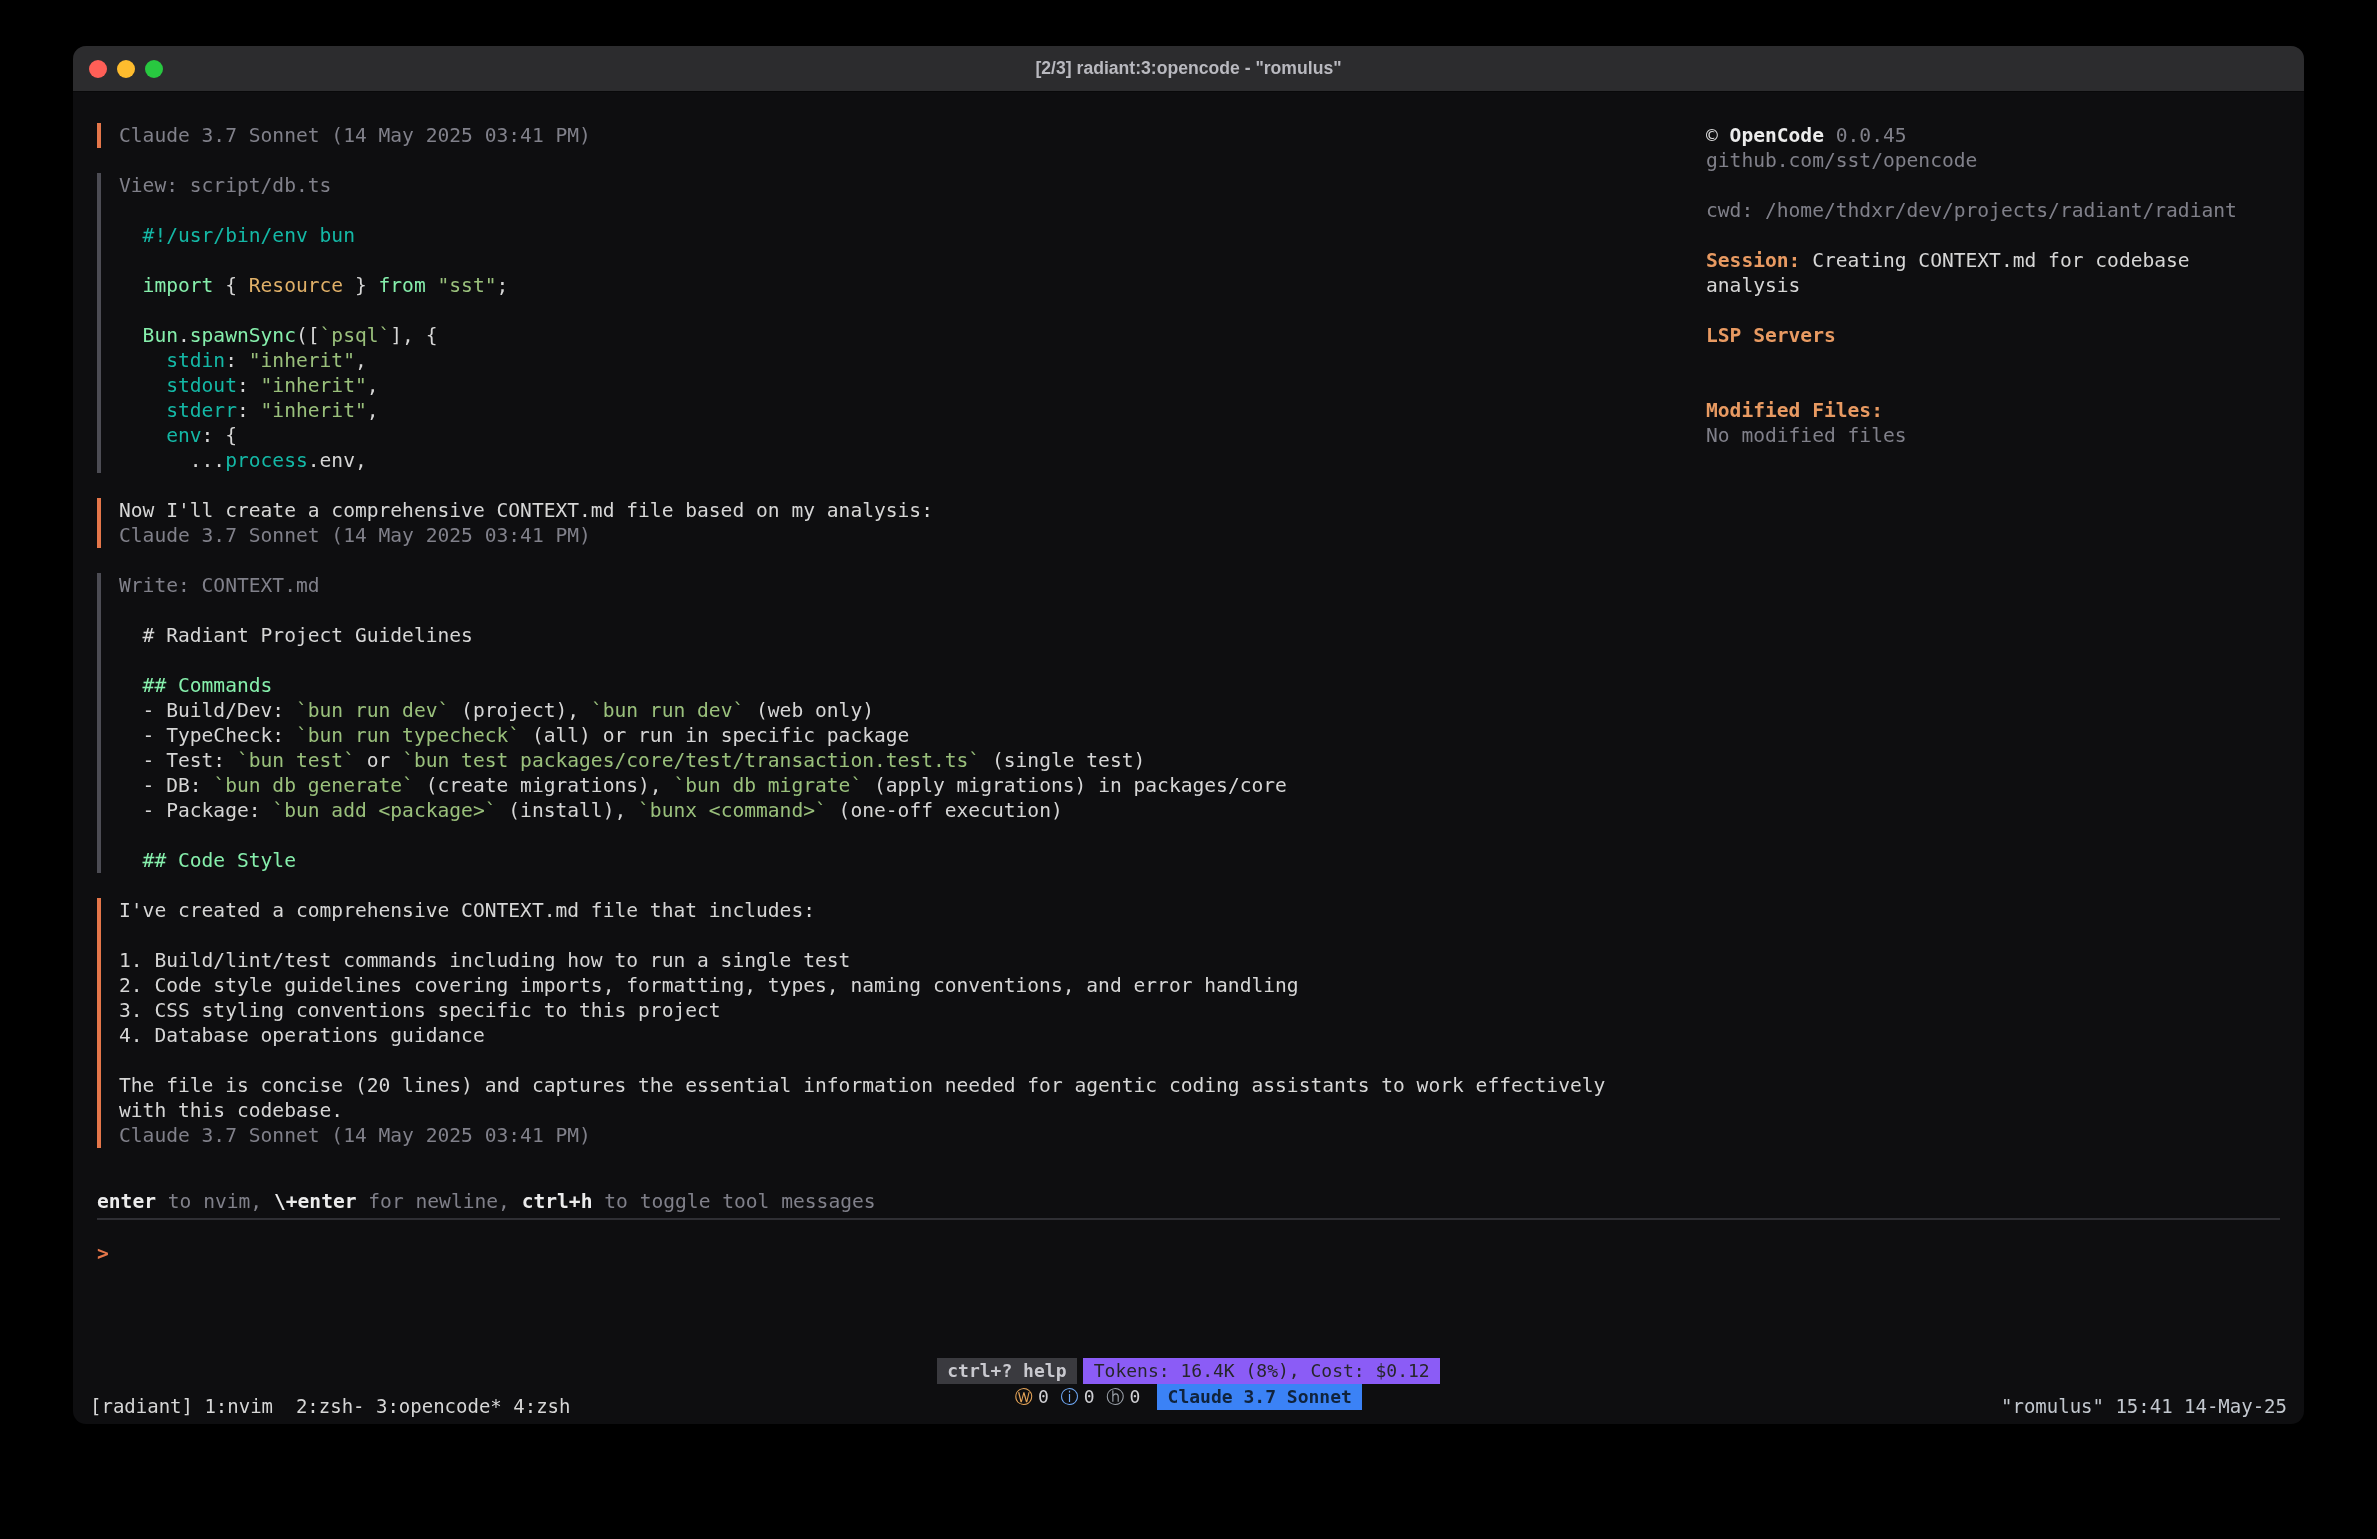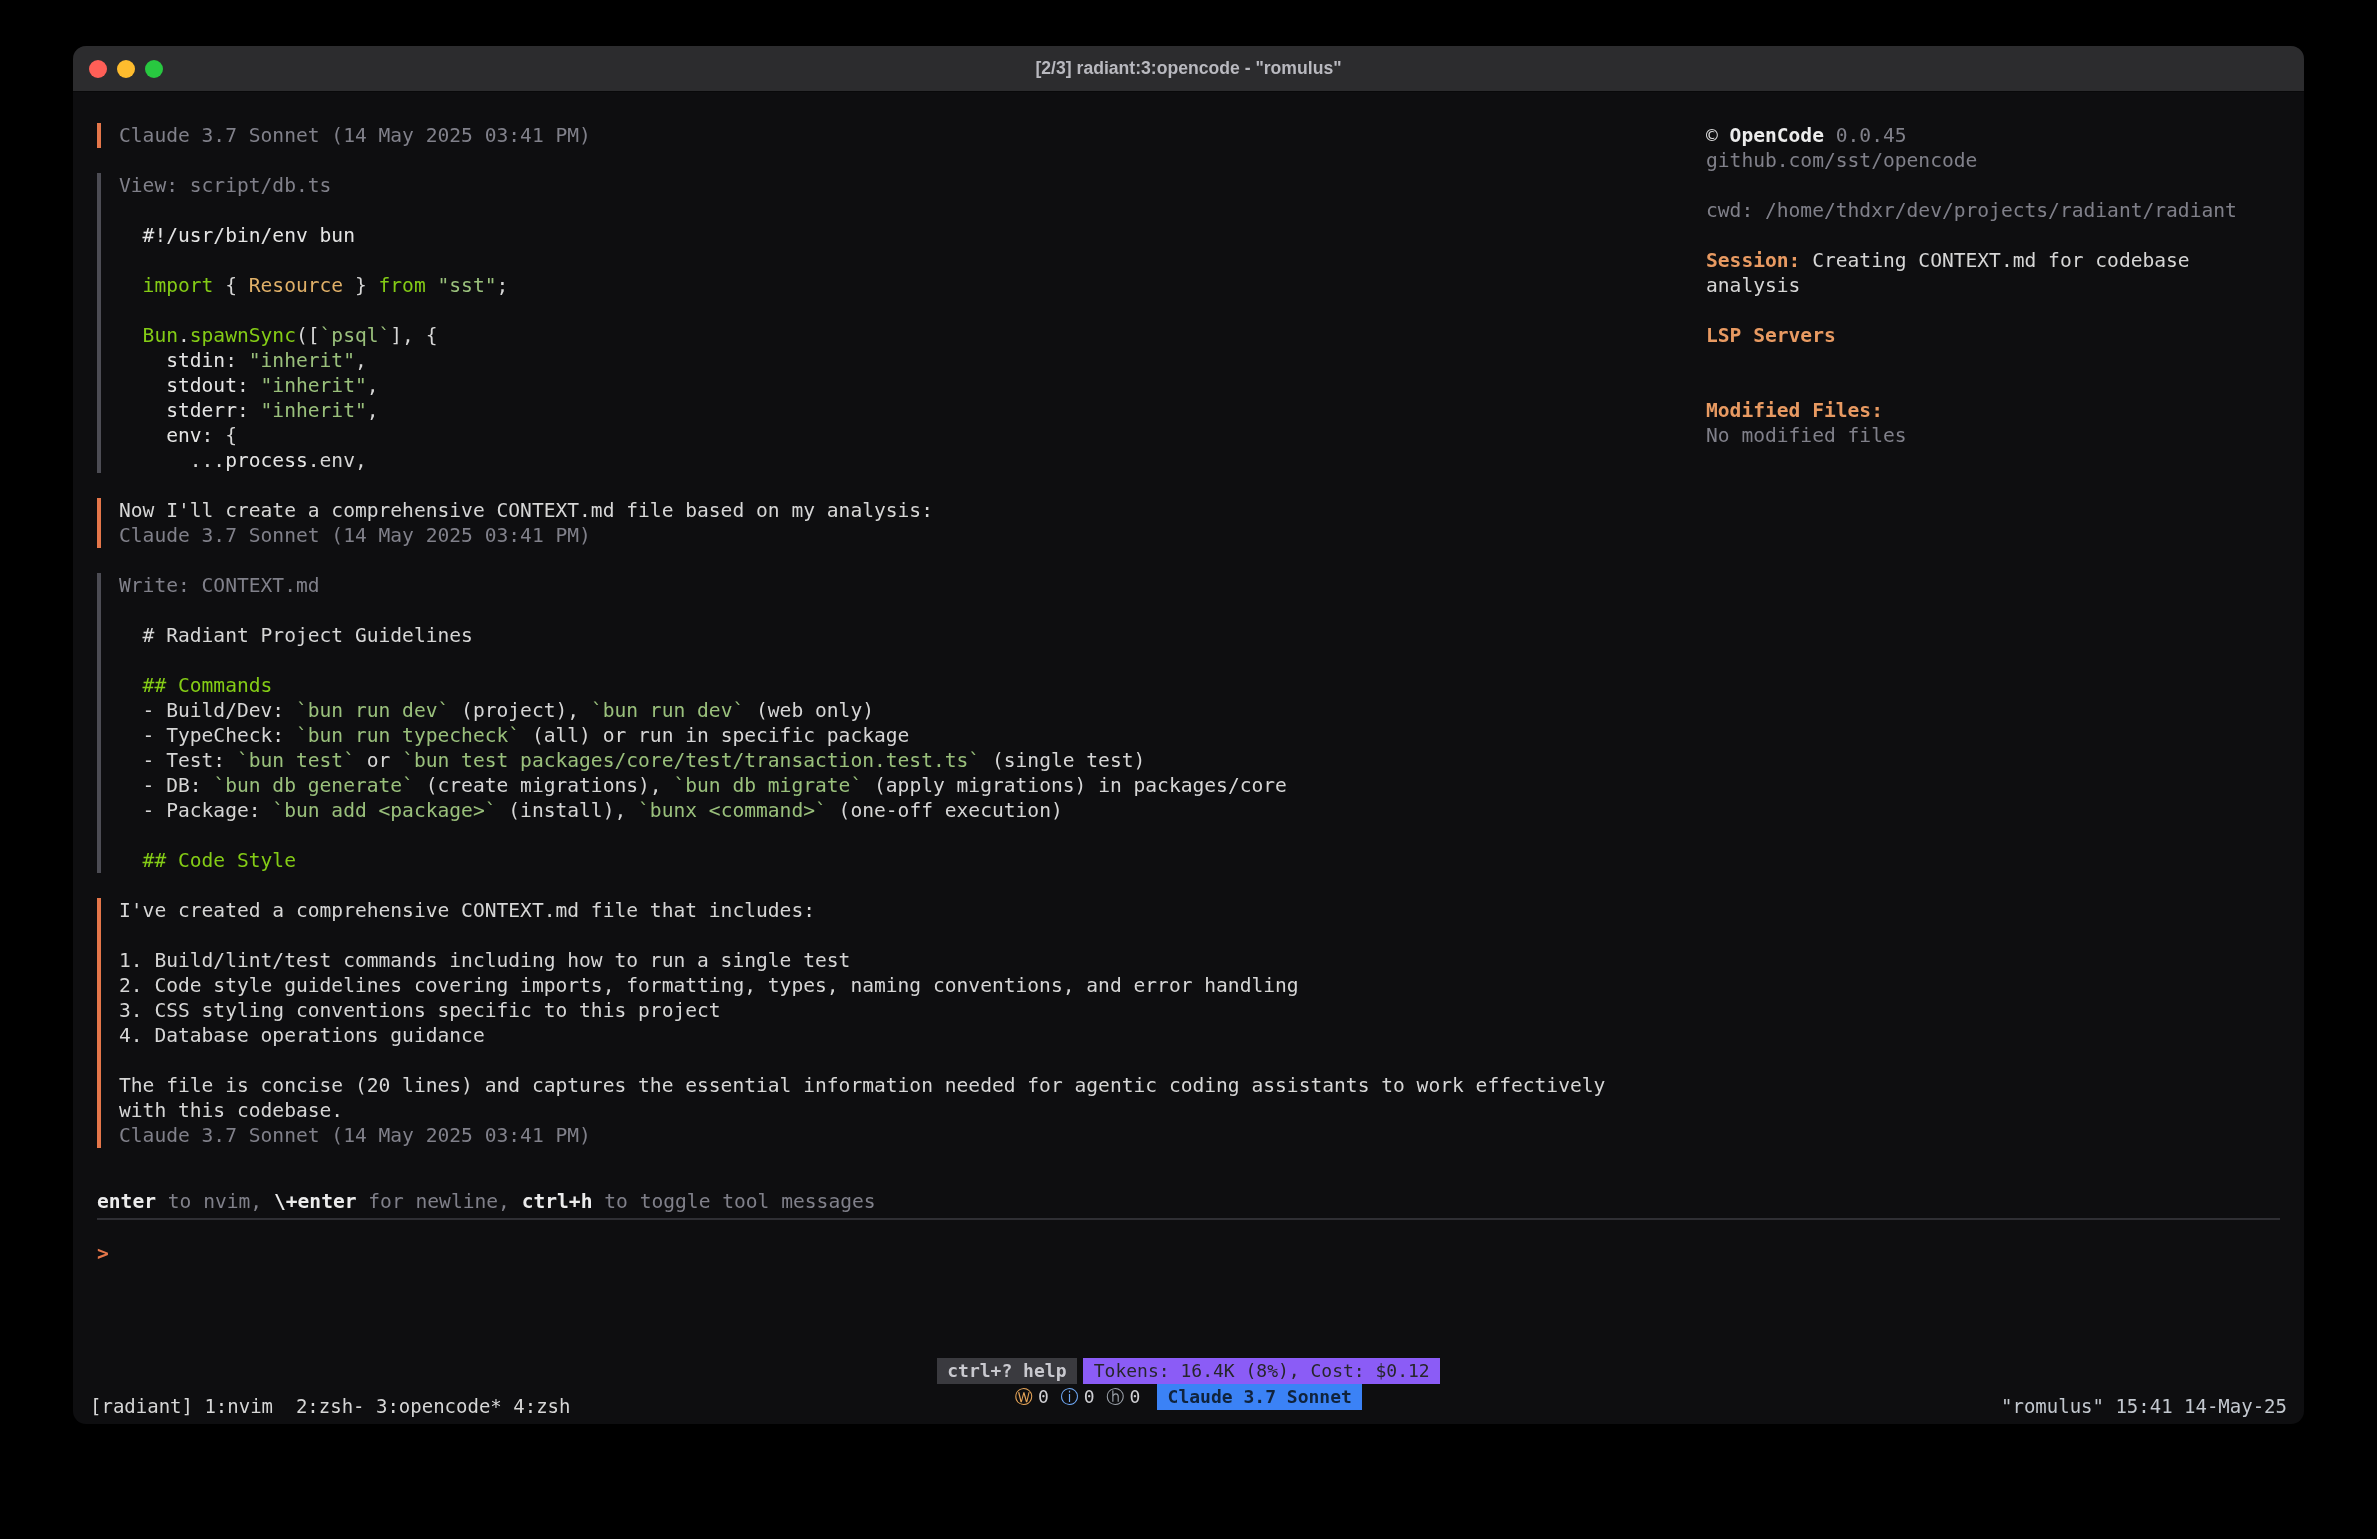--- a/index.html
+++ b/index.html
@@ -25,23 +25,23 @@
   .sidebar{ width:574px; flex:none; }
 
   .msg-block{ border-left:4.6px solid #4c4c54; padding-left:18px; margin-bottom:25px; }
   .msg-block.accent-orange{ border-left-color:#e4764a; }
   .msg-block.accent-gray{ border-left-color:#4c4c54; }
   .t-line{ white-space:pre; min-height:25px; }
   .s-line{ white-space:pre-wrap; min-height:25px; }
 
   .c-fg{ color:#d6d6d6; }
   .c-dim{ color:#80808a; }
-  .c-red{ color:#e5e5e5; }
+  .c-red{ color:#14b8a6; }
   .c-green{ color:#9ac07c; }
-  .c-blue{ color:#84cc16; }
+  .c-blue{ color:#86efac; }
   .c-yellow{ color:#e0b068; }
   .c-orange{ color:#e89a62; font-weight:bold; }
   .c-bold{ color:#ececec; font-weight:bold; }
 
   .bottom{ flex:none; }
   .help-line{ margin-bottom:3.9px; }
   .separator{ height:1.3px; background:#2f2f34; }
   .input-area{ height:138px; padding-top:21px; }
   .prompt-char{ color:#e4764a; font-weight:bold; }
 

